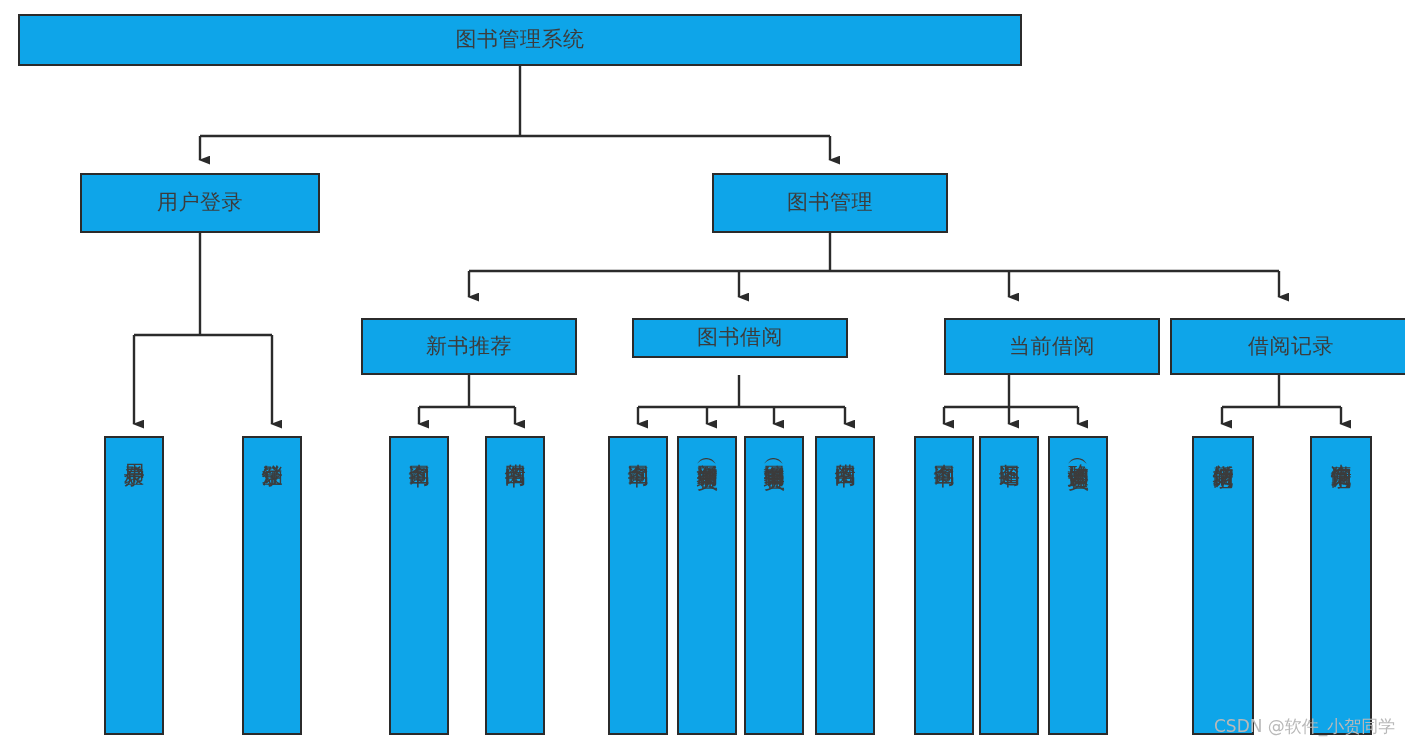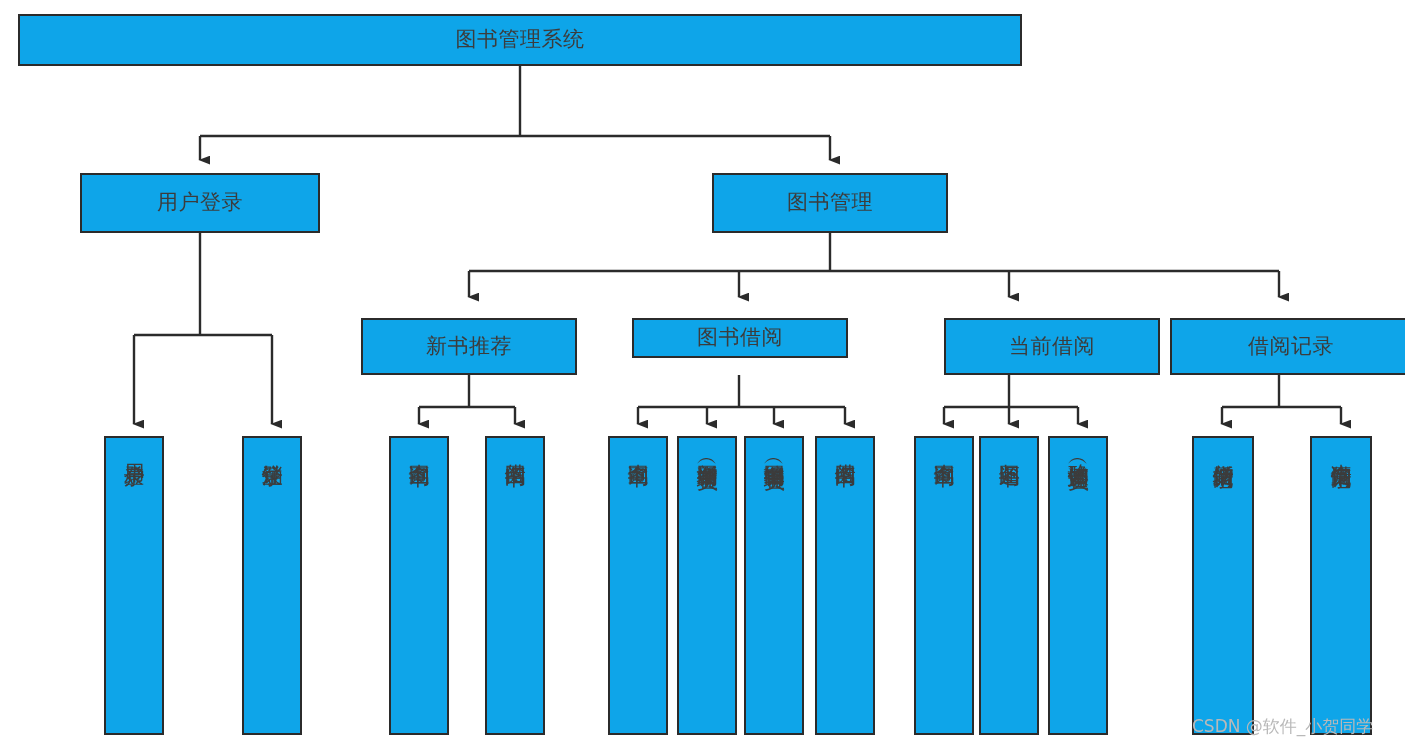--- a/index.html
+++ b/index.html
@@ -193,15 +193,15 @@
   </div>
 
   <div class="node v" style="left:1192px; top:436px; width:62px; height:299px;">
     <span class="label">新增借阅记录</span>
   </div>
 
   <div class="node v" style="left:1310px; top:436px; width:62px; height:299px;">
     <span class="label">查询借阅记录</span>
   </div>
 
-  <div id="watermark" style="left:1192px; top:715px;">CSDN @软件_小贺同学</div>
+  <div id="watermark" style="left:1192px; top:715px;padding-left:22px;">CSDN @软件_小贺同学</div>
 
 </div>
 
 </body></html>

